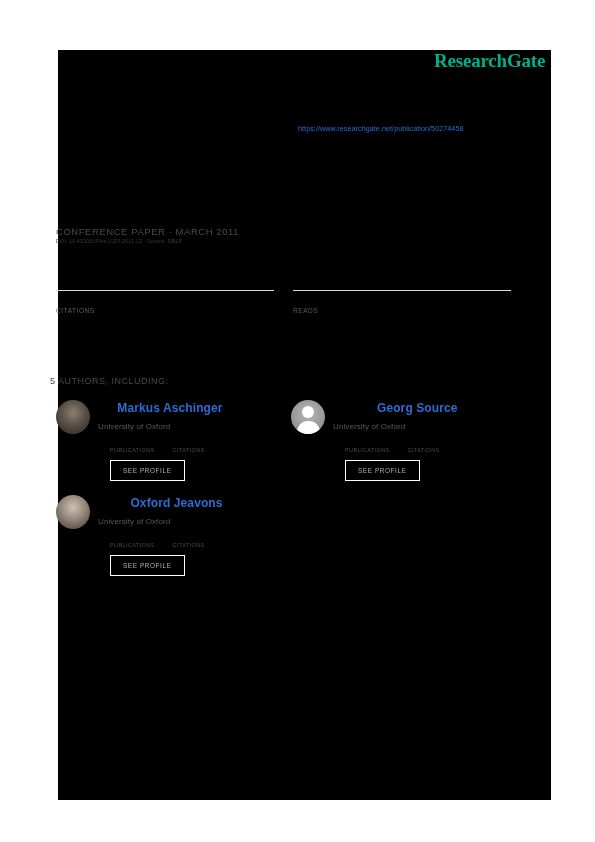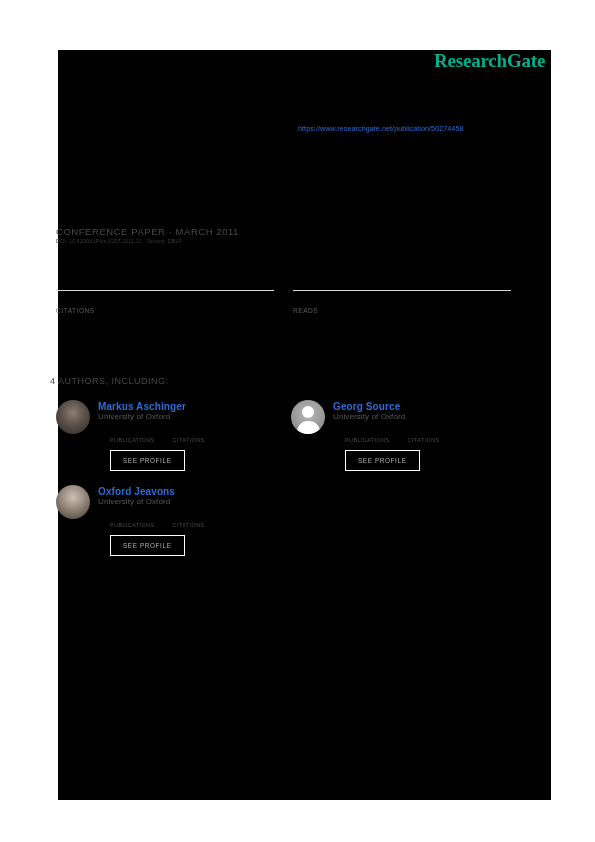--- a/index.html
+++ b/index.html
@@ -135,28 +135,29 @@
   }
   .avatar .sil-body {
     position:absolute; left:50%; bottom:-2px;
     width:23px; height:15px; margin-left:-11.5px;
     border-radius:11px 11px 0 0;
     background:#ffffff;
   }
 
   .author-info { padding-top:1px; }
   .author-name {
-    font-size:10px;
+    font-size:12px;
     font-weight:bold;
     color:#2E6BD4;
     letter-spacing:0.1px;
     white-space:nowrap;
+    text-align:right;
   }
   .author-affil {
-    margin-top:0;
+    margin-top:7px;
     font-size:8px;
     color:#595959;
     letter-spacing:0.1px;
     white-space:nowrap;
   }
   .author-stats {
     margin-top:6px;
     display:flex;
     padding-left:12px;
   }
@@ -207,21 +208,21 @@
     <div class="num"></div>
     <div class="lbl">CITATIONS</div>
   </div>
 
   <div class="stat reads">
     <div class="rule"></div>
     <div class="num"></div>
     <div class="lbl">READS</div>
   </div>
 
-  <div class="authors-heading">4 AUTHORS, INCLUDING:</div>
+  <div class="authors-heading">5 AUTHORS, INCLUDING:</div>
 
   <div class="authors">
 
     <div class="author-row">
 
       <div class="author-card">
         <div class="avatar photo-a"></div>
         <div class="author-info">
           <div class="author-name">Markus Aschinger</div>
           <div class="author-affil">University of Oxford</div>

